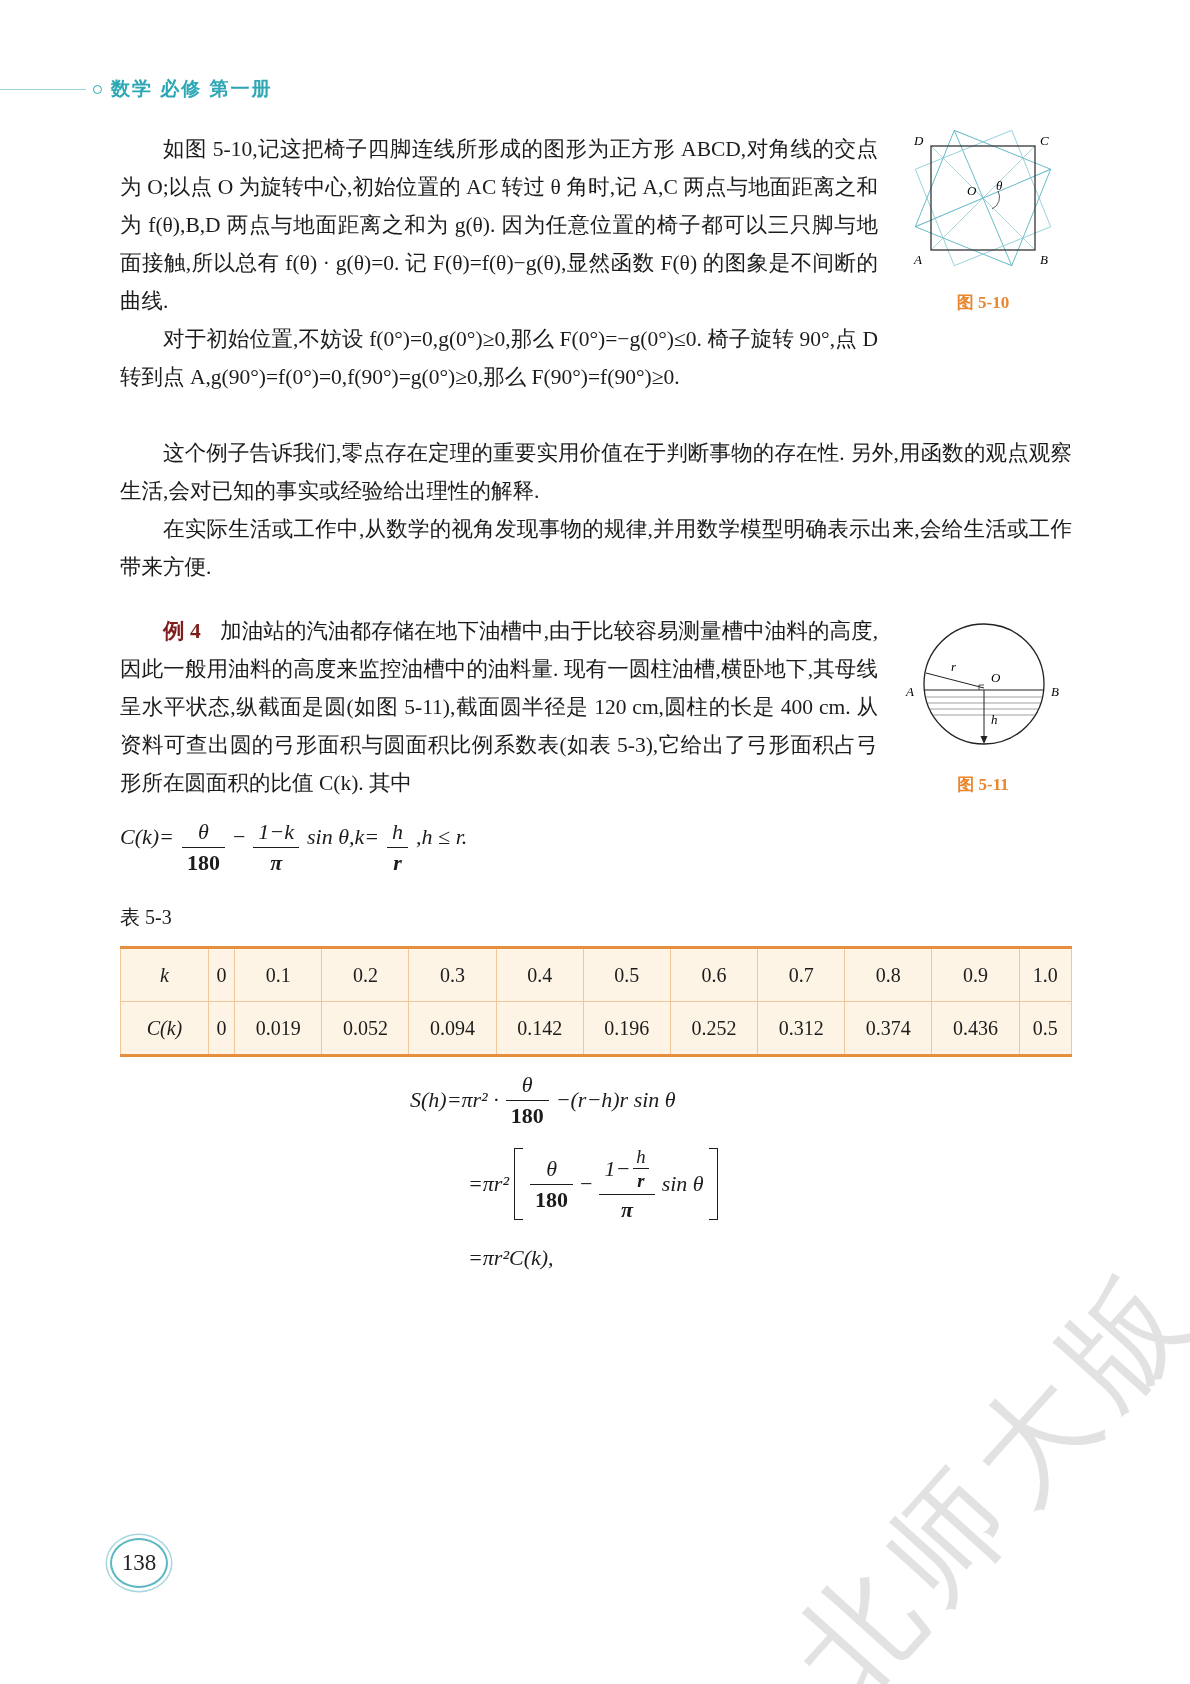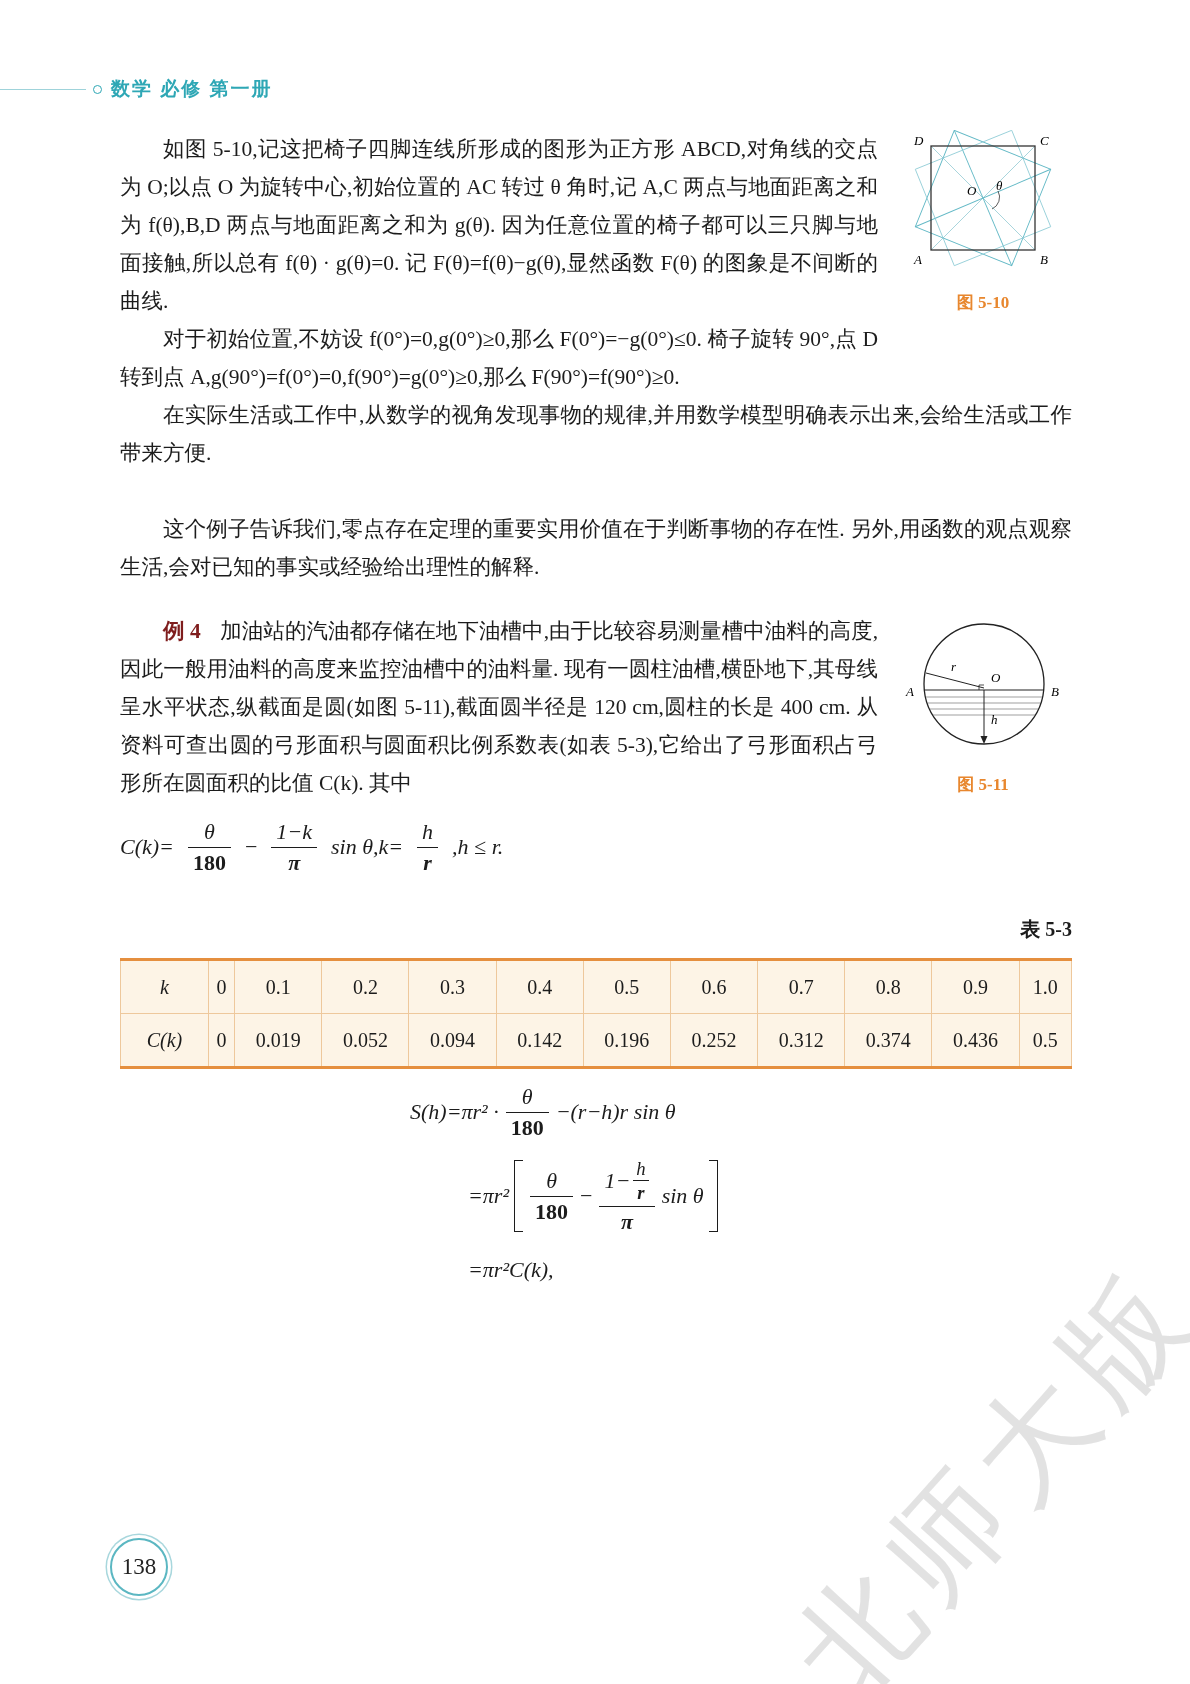--- a/index.html
+++ b/index.html
@@ -27,43 +27,43 @@
   .lblgap { display:inline-block; width:0.9em; }
   .it { font-style:italic; }
 
   
   .fig { float:right; width:178px; margin-left:16px; margin-bottom:4px; text-align:center; }
   .fig svg { display:block; margin:0 auto; }
   .fig .caption { color:#e8872e; font-weight:bold; font-size:17px; margin-top:4px; font-family:"Liberation Serif", serif; }
   .figlabel { font-style:italic; font-family:"Liberation Serif", serif; }
 
   
-  .formula-inline { display:flex; align-items:center; gap:12px; margin:16px 0 10px; font-size:22px; }
+  .formula-inline { display:flex; gap:6px; margin:16px 0 10px; font-size:22px; }
   .fblock { margin:14px 0 16px 290px; font-size:22px; }
   .formula-line { display:flex; align-items:center; gap:5px; margin-bottom:16px; }
   .formula-line.indent2 { margin-left:58px; }
   .frac { display:inline-block; vertical-align:middle; text-align:center; margin:0 2px; line-height:1.25; }
   .frac > .num { display:block; border-bottom:1.3px solid #1c1c1c; padding:0 5px 1px; }
   .frac > .den { display:block; padding:1px 5px 0;font-weight:bold; }
   .frac.inner { font-size:0.85em; margin:0 1px; vertical-align:middle; }
   .frac.inner > .num { border-bottom-width:1px; padding:0 3px 0; }
   .frac.inner > .den { padding:0 3px 0; }
   .numrow { display:flex; align-items:center; justify-content:center; gap:2px; }
   .bracket { width:9px; align-self:stretch; margin:3px 0; }
   .bracket.lb { border-left:1.6px solid #1c1c1c; border-top:1.6px solid #1c1c1c; border-bottom:1.6px solid #1c1c1c; }
   .bracket.rb { border-right:1.6px solid #1c1c1c; border-top:1.6px solid #1c1c1c; border-bottom:1.6px solid #1c1c1c; }
 
   
-  .tbl-title { text-align:right; font-weight:bold; font-size:20px; margin:34px 0 10px; clear:both; }
+  .tbl-title { text-align:left; font-weight:normal; font-size:20px; margin:22px 0 10px; clear:both; }
   table.dtable { border-collapse:collapse; width:100%; background:#fdf4e6; border-top:3px solid #e58f3f; border-bottom:3px solid #e58f3f; }
   table.dtable td { border:1px solid #eec89c; text-align:center; font-size:20px; padding:7px 2px; }
   table.dtable td.rowhead { font-style:italic; width:88px; }
 
   
-  .pageno { position:absolute; left:110px; top:1538px; width:58px; height:58px; border-radius:50%;
+  .pageno { position:absolute; left:110px; top:1538px; width:58px; height:50px; border-radius:50%;
             border:2px solid #5bb7c2; box-shadow:0 0 0 3px #ffffff, 0 0 0 4.5px #a8d7dd;
             display:flex; align-items:center; justify-content:center; font-size:23px; color:#222; background:#fff; }
   .watermark { position:absolute; right:-70px; bottom:120px; transform:rotate(-48deg);
                font-size:118px; color:#cccccc; opacity:0.55; letter-spacing:14px;
                font-family:"Liberation Serif", serif; white-space:nowrap; pointer-events:none; }
 </style>
 </head>
 <body>
 
 <div class="header">
@@ -94,22 +94,22 @@
       <text class="figlabel" x="137" y="134" font-size="13">B</text>
       <text class="figlabel" x="64" y="65" font-size="13">O</text>
       <text class="figlabel" x="93" y="60" font-size="13">θ</text>
     </svg>
     <div class="caption">图 5-10</div>
   </div>
 
   <p class="para">如图 5-10,记这把椅子四脚连线所形成的图形为正方形 ABCD,对角线的交点为 O;以点 O 为旋转中心,初始位置的 AC 转过 θ 角时,记 A,C 两点与地面距离之和为 f(θ),B,D 两点与地面距离之和为 g(θ). 因为任意位置的椅子都可以三只脚与地面接触,所以总有 f(θ) · g(θ)=0. 记 F(θ)=f(θ)−g(θ),显然函数 F(θ) 的图象是不间断的曲线.</p>
   <p class="para">对于初始位置,不妨设 f(0°)=0,g(0°)≥0,那么 F(0°)=−g(0°)≤0. 椅子旋转 90°,点 D 转到点 A,g(90°)=f(0°)=0,f(90°)=g(0°)≥0,那么 F(90°)=f(90°)≥0.</p>
 
+  <p class="para spaced">这个例子告诉我们,零点存在定理的重要实用价值在于判断事物的存在性. 另外,用函数的观点观察生活,会对已知的事实或经验给出理性的解释.</p>
   <p class="para">在实际生活或工作中,从数学的视角发现事物的规律,并用数学模型明确表示出来,会给生活或工作带来方便.</p>
-  <p class="para spaced">这个例子告诉我们,零点存在定理的重要实用价值在于判断事物的存在性. 另外,用函数的观点观察生活,会对已知的事实或经验给出理性的解释.</p>
 
   <div class="fig spaced-sm">
     <svg viewBox="0 0 175 150" width="175" height="150">
       <circle cx="88" cy="72" r="60" stroke="#222222" fill="none" stroke-width="1.3"></circle>
       <line x1="28" y1="78" x2="148" y2="78" stroke="#222222" stroke-width="1.1"></line>
       <line x1="30" y1="85" x2="146" y2="85" stroke="#777777" stroke-width="0.7"></line>
       <line x1="32" y1="91" x2="144" y2="91" stroke="#777777" stroke-width="0.7"></line>
       <line x1="34" y1="97" x2="142" y2="97" stroke="#777777" stroke-width="0.7"></line>
       <line x1="37" y1="103" x2="139" y2="103" stroke="#777777" stroke-width="0.7"></line>
       <line x1="88" y1="76" x2="30" y2="61" stroke="#222222" stroke-width="1"></line>

